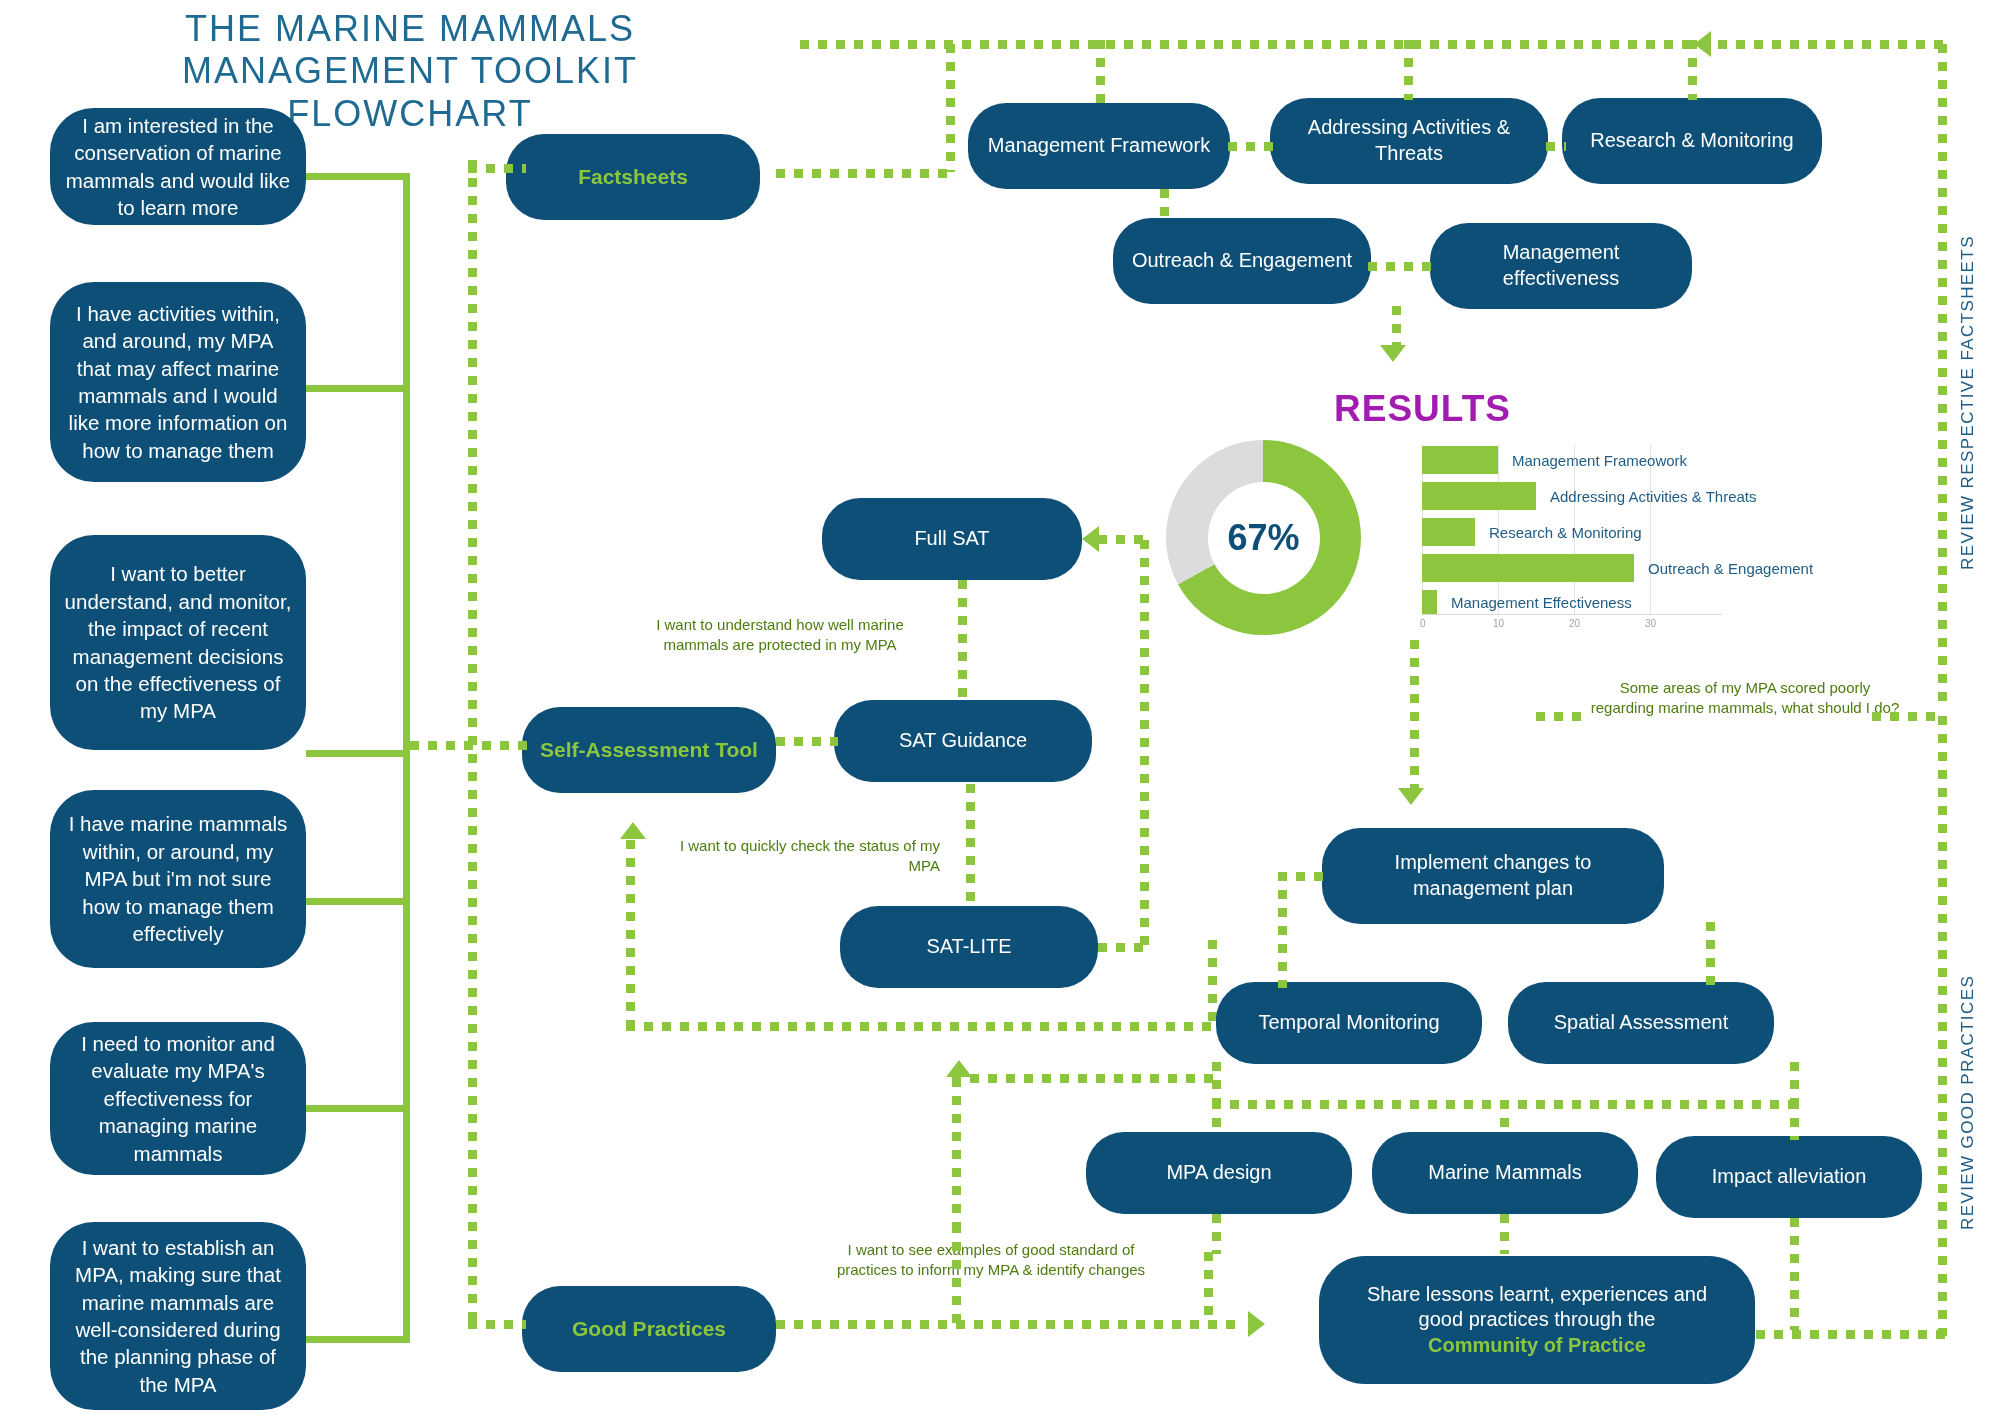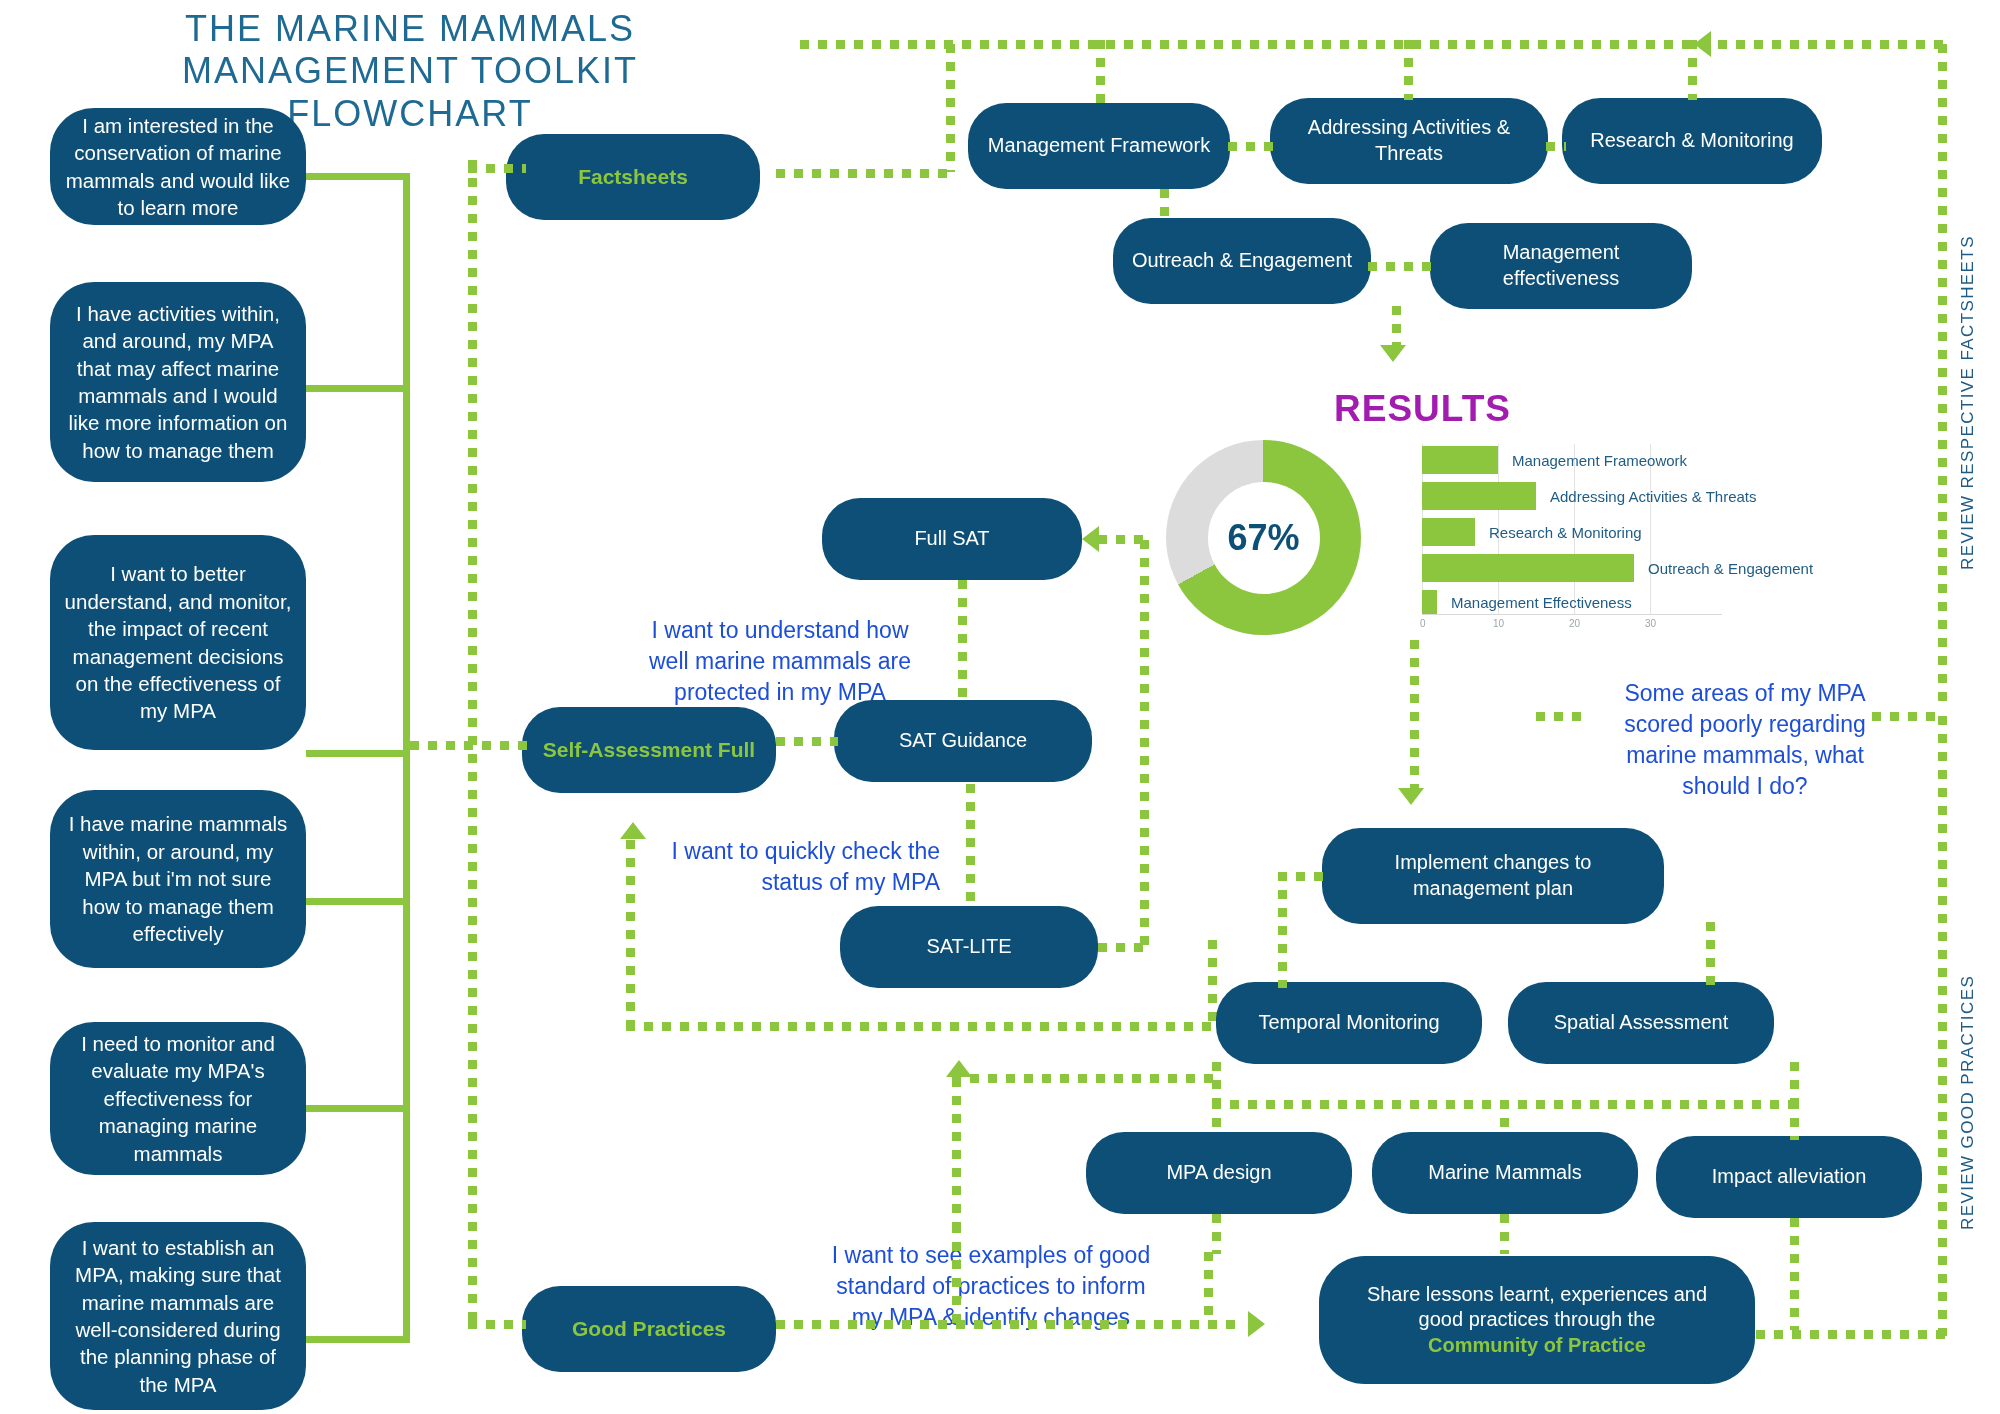--- a/index.html
+++ b/index.html
@@ -32,21 +32,21 @@
     line-height:1.28;
     font-weight:400;
   }
   .node.big{border-radius:46px;}
   .node.q{font-size:20.5px;line-height:1.34;border-radius:44px;}
   .node.green-label{color:#8cc63e;font-weight:bold;font-size:21px;}
   .cop{color:#8cc63e;font-weight:bold;}
 
   
   .ann{
-    position:absolute;color:#1d4ed8;font-size:23px;line-height:1.35;
+    position:absolute;color:#4d7c0f;font-size:15px;line-height:1.35;
     text-align:center;
   }
   .ann.right{text-align:right;}
 
   
   .vcap{
     position:absolute;color:#1f5c85;font-size:17px;letter-spacing:1.4px;
     font-weight:400;white-space:nowrap;
     transform-origin:0 0;
     transform:rotate(-90deg);
@@ -117,21 +117,21 @@
   <div class="solid" style="left:306px;top:173px;width:104px;height:7px;"></div>
   <div class="solid" style="left:403px;top:173px;width:7px;height:1170px;"></div>
   <div class="solid" style="left:306px;top:385px;width:104px;height:7px;"></div>
   <div class="solid" style="left:306px;top:750px;width:104px;height:7px;"></div>
   <div class="solid" style="left:306px;top:898px;width:104px;height:7px;"></div>
   <div class="solid" style="left:306px;top:1105px;width:104px;height:7px;"></div>
   <div class="solid" style="left:306px;top:1336px;width:104px;height:7px;"></div>
 
   <div class="node green-label" style="left:506px;top:134px;width:254px;height:86px;">Factsheets</div>
 
-  <div class="node green-label" style="left:522px;top:707px;width:254px;height:86px;">Self-Assessment Full</div>
+  <div class="node green-label" style="left:522px;top:707px;width:254px;height:86px;">Self-Assessment Tool</div>
 
   <div class="node green-label" style="left:522px;top:1286px;width:254px;height:86px;">Good Practices</div>
 
   <div class="dot-v" style="left:468px;top:160px;height:1164px;"></div>
   <div class="dot-h" style="left:468px;top:164px;width:58px;"></div>
   <div class="dot-h" style="left:410px;top:741px;width:118px;"></div>
   <div class="dot-h" style="left:468px;top:1320px;width:58px;"></div>
 
   <div class="node" style="left:968px;top:103px;width:262px;height:86px;">Management Framework</div>
 

